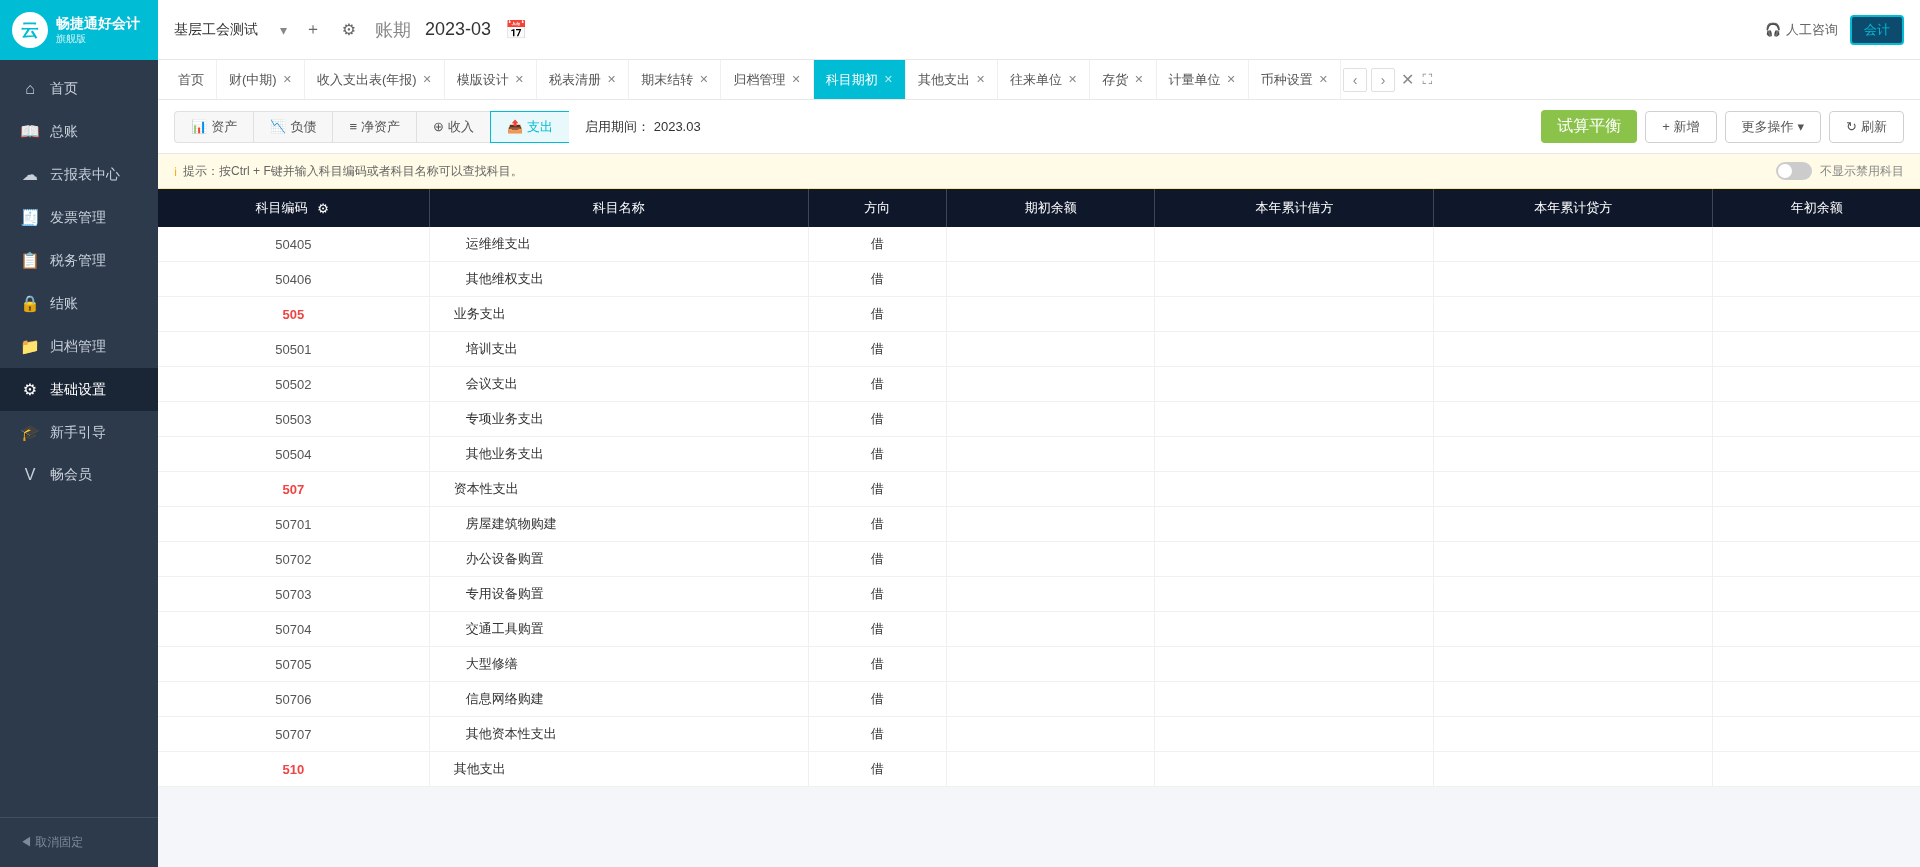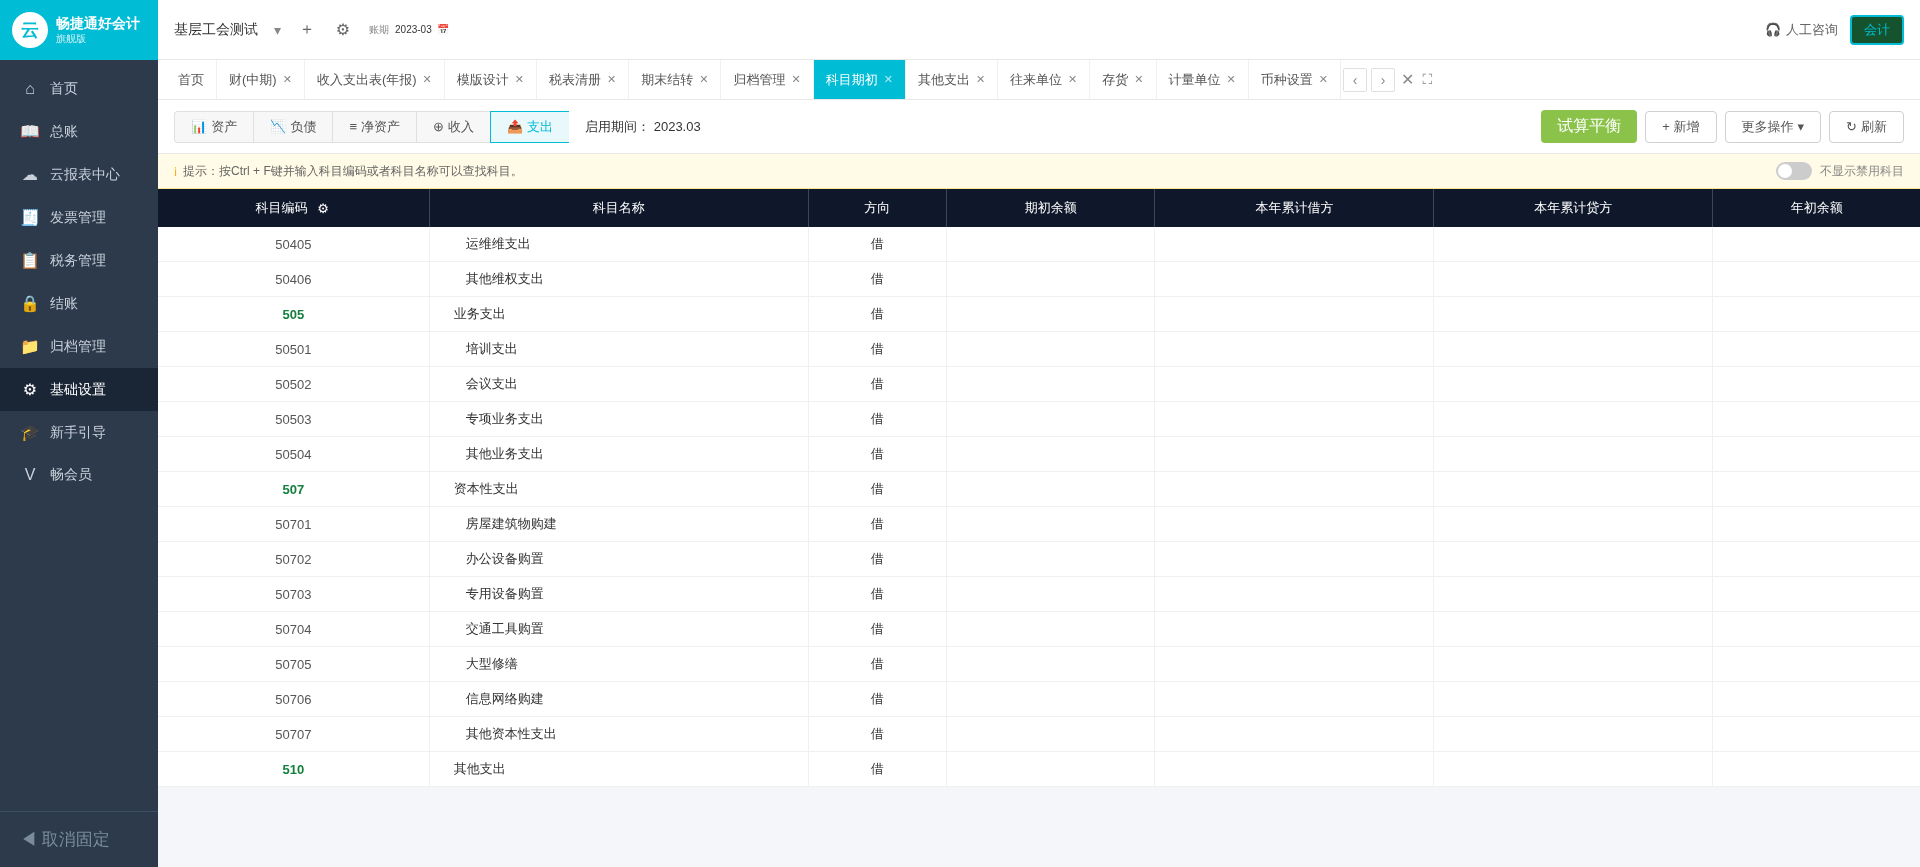--- a/index.html
+++ b/index.html
@@ -46,21 +46,21 @@
       cursor: pointer;
       color: #c8d0da;
       font-size: 14px;
       transition: background 0.2s;
     }
     .sidebar-item.active { background: #1a2535; color: #fff; }
     .sidebar-item-icon { font-size: 16px; width: 20px; text-align: center; }
     .sidebar-footer {
       padding: 16px 20px;
       color: #7a8b9a;
-      font-size: 17px;
+      font-size: 12px;
       display: flex;
       align-items: center;
       gap: 6px;
       cursor: pointer;
       border-top: 1px solid #3d4f63;
     }
 
     
     .main {
       flex: 1;
@@ -76,55 +76,55 @@
       display: flex;
       align-items: center;
       padding: 0 16px;
       border-bottom: 1px solid #e8e8e8;
       gap: 12px;
       flex-shrink: 0;
     }
     .topbar-company {
       display: flex;
       align-items: center;
-      gap: 16px;
+      gap: 22px;
       font-size: 14px;
       color: #333;
       cursor: pointer;
     }
     .topbar-actions { display: flex; align-items: center; gap: 8px; }
     .topbar-icon-btn {
       width: 28px; height: 28px;
       display: flex; align-items: center; justify-content: center;
       cursor: pointer; color: #666; font-size: 16px;
       border-radius: 4px;
     }
     .topbar-period {
-      display: flex; align-items: center; gap: 6px;
-      font-size: 10px; color: #333;
+      display: flex; align-items: center; gap: 14px;
+      font-size: 18px; color: #333;
     }
     .topbar-period-label { color: #888; }
     .topbar-right {
       margin-left: auto;
       display: flex;
       align-items: center;
       gap: 12px;
     }
     .btn-consult {
       display: flex; align-items: center; gap: 4px;
       font-size: 13px; color: #666; cursor: pointer;
     }
     .btn-account {
       border: 2px solid #00bcd4;
       color: #00bcd4;
       padding: 4px 12px;
       border-radius: 4px;
       font-size: 13px;
       cursor: pointer;
-      background: #14532d;
+      background: #0c4a6e;
     }
 
     
     .tabbar {
       background: #fff;
       display: flex;
       align-items: center;
       border-bottom: 1px solid #e8e8e8;
       padding: 0 8px;
       height: 40px;
@@ -301,21 +301,21 @@
       padding: 8px 12px;
       font-size: 13px;
       color: #333;
       text-align: center;
       border-right: 1px solid #f0f0f0;
     }
     tbody td:first-child { color: #555; }
     tbody td:nth-child(2) { text-align: left; padding-left: 24px; }
     tbody td:last-child { border-right: none; }
     .row-parent td { font-weight: 500; }
-    .row-parent td:first-child { color: #15803d; font-weight: bold; }
+    .row-parent td:first-child { color: #ef4444; font-weight: bold; }
 
     
     .table-wrap::-webkit-scrollbar { width: 8px; }
     .table-wrap::-webkit-scrollbar-track { background: #f0f0f0; }
     .table-wrap::-webkit-scrollbar-thumb { background: #ccc; border-radius: 4px; }
     
     .settings-icon {
       display: inline-flex; align-items: center; justify-content: center;
       width: 16px; height: 16px; margin-left: 4px; cursor: pointer;
       vertical-align: middle;

